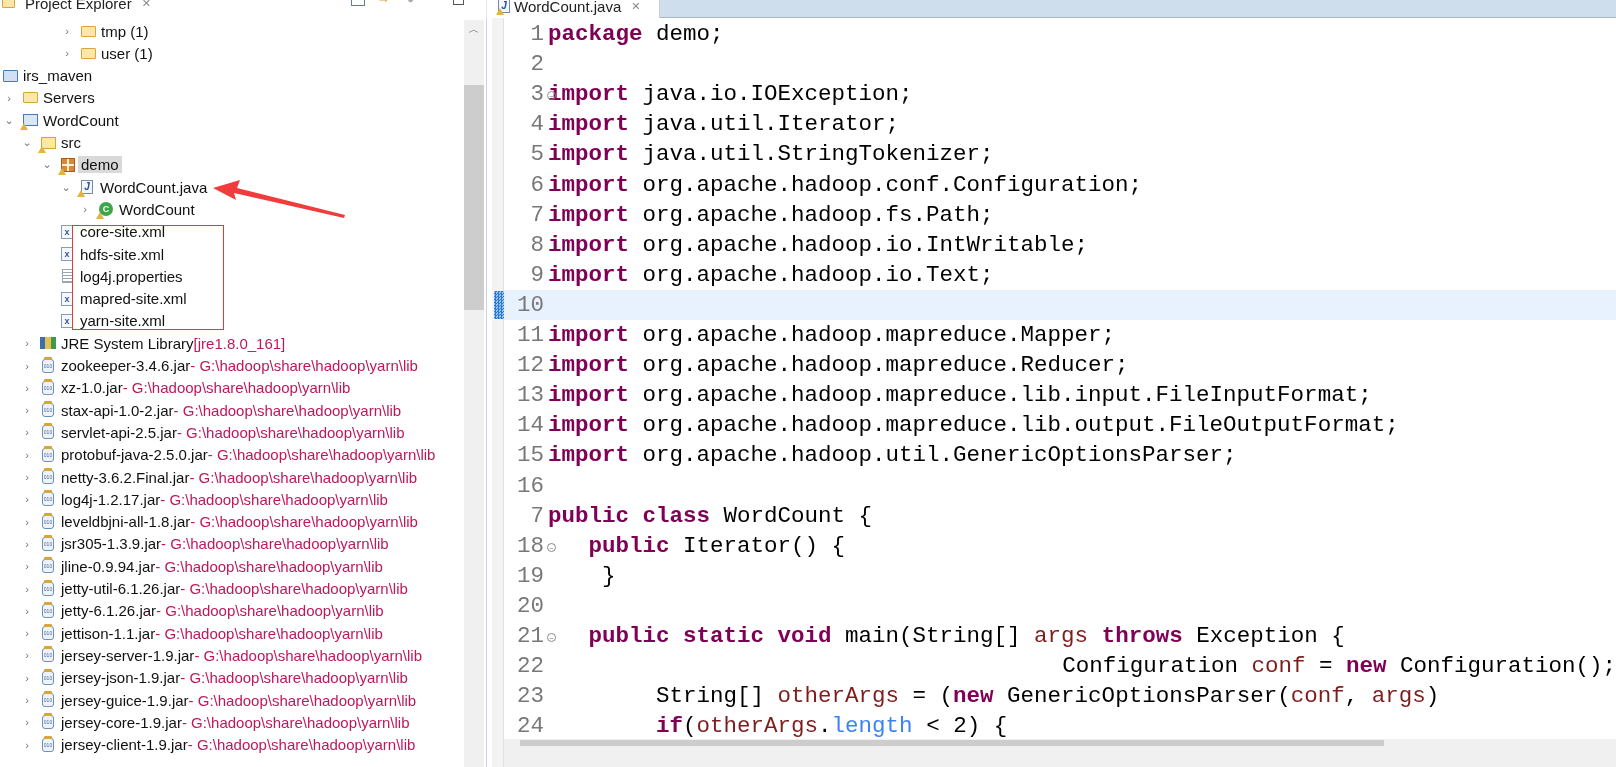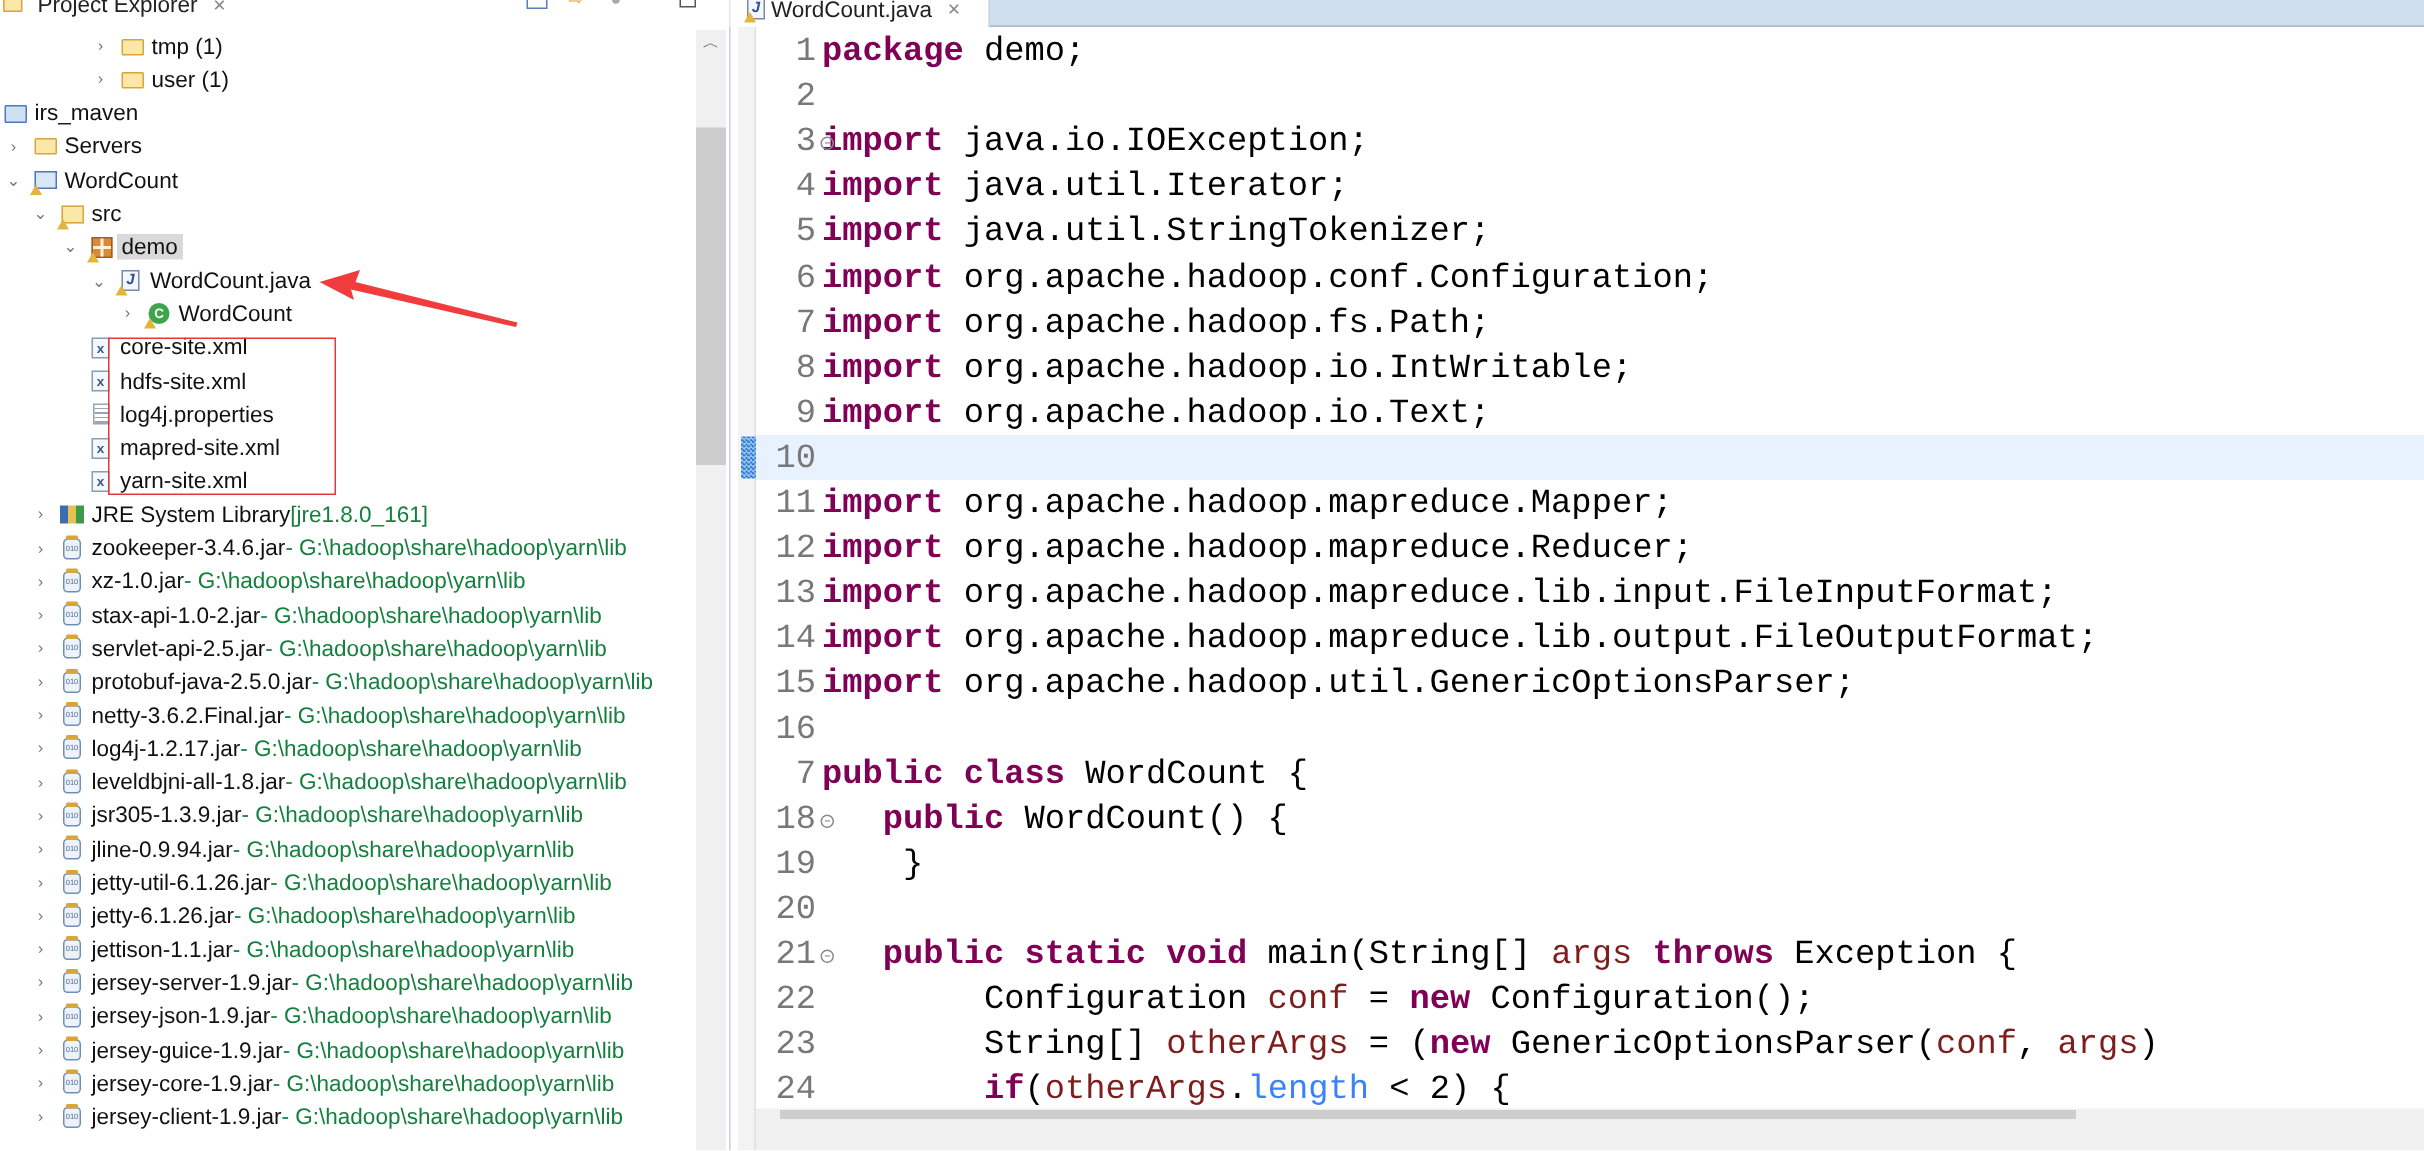--- a/index.html
+++ b/index.html
@@ -10,21 +10,21 @@
   #explorer { position: absolute; left: 0; top: 0; width: 486px; height: 767px; background: #fff; }
   #explorer-header { position: absolute; left: 0; top: -8px; width: 478px; height: 22px; display: flex; align-items: center; }
   .view-title { font-size: 15px; color: #222; display: flex; align-items: center; gap: 4px; }
   .view-close { font-size: 11px; color: #888; margin-left: 6px; }
   .view-tools { position: absolute; right: 14px; top: 2px; display: flex; gap: 14px; align-items: center; }
   .tool-ico { width: 14px; height: 12px; display: inline-block; }
   #tree { position: absolute; left: 0; top: 20px; width: 466px; height: 747px; overflow: hidden; }
   .row { position: absolute; height: 22px; display: flex; align-items: center; white-space: nowrap; font-size: 15px; color: #111; }
   .twisty { width: 14px; font-size: 11px; color: #777; text-align: center; margin-right: 6px; }
   .ico { width: 16px; height: 16px; margin-right: 5px; display: inline-flex; align-items: center; justify-content: center; flex: none; position: relative; }
-  .deco { color: #15803d; }
+  .deco { color: #be185d; }
   .row.selected .label { background: #d9d9d9; padding: 0 3px; margin-left: -3px; }
 
   
   .folder { width: 15px; height: 11px; border: 1.5px solid #d9a43a; border-radius: 1px; background: #fbe7a8; }
   .proj-folder { width: 15px; height: 12px; border: 1.5px solid #4a78b8; background: #cfe0f5; border-radius: 1px; }
   .jar { width: 12px; height: 14px; border: 1.3px solid #6d8fb8; border-radius: 3px; background: #eef3f9; position: relative; }
   .jar::before { content: ""; position: absolute; left: 1px; right: 1px; top: -3px; height: 3px; background: #d9a43a; border-radius: 1px; }
   .jar::after { content: "010"; position: absolute; left: 0; right: 0; top: 3px; font-size: 5px; line-height: 6px; color: #4a6a9a; text-align: center; }
   .xml { width: 12px; height: 14px; border: 1px solid #8a9bb5; background: #f4f7fb; font-size: 9px; color: #3a5a8a; text-align: center; line-height: 12px; font-weight: bold; }
   .props { width: 11px; height: 14px; border: 1px solid #9aa6b5; background: #fff; background-image: repeating-linear-gradient(#fff 0 2px, #9aa6b5 2px 3px); }
@@ -386,24 +386,24 @@
       <div class="line" style="top: 210.7px;"><span class="lno">8</span><span class="src"><span class="kw">import </span><span>org.apache.hadoop.io.IntWritable;</span></span></div>
       <div class="line" style="top: 240.8px;"><span class="lno">9</span><span class="src"><span class="kw">import </span><span>org.apache.hadoop.io.Text;</span></span></div>
       <div class="line current" style="top: 270.9px;"><span class="lno">10</span></div>
       <div class="line" style="top: 301px;"><span class="lno">11</span><span class="src"><span class="kw">import </span><span>org.apache.hadoop.mapreduce.Mapper;</span></span></div>
       <div class="line" style="top: 331.1px;"><span class="lno">12</span><span class="src"><span class="kw">import </span><span>org.apache.hadoop.mapreduce.Reducer;</span></span></div>
       <div class="line" style="top: 361.2px; font-family: Liberation Mono, monospace;"><span class="lno">13</span><span class="src"><span class="kw">import </span><span>org.apache.hadoop.mapreduce.lib.input.FileInputFormat;</span></span></div>
       <div class="line" style="top: 391.3px;"><span class="lno">14</span><span class="src"><span class="kw">import </span><span>org.apache.hadoop.mapreduce.lib.output.FileOutputFormat;</span></span></div>
       <div class="line" style="top: 421.4px;"><span class="lno">15</span><span class="src"><span class="kw">import </span><span>org.apache.hadoop.util.GenericOptionsParser;</span></span></div>
       <div class="line" style="top: 451.5px;"><span class="lno">16</span><span class="src"></span></div>
       <div class="line" style="top: 481.6px;"><span class="lno">7</span><span class="src"><span class="kw">public </span><span class="kw">class </span><span>WordCount {</span></span></div>
-      <div class="line" style="top: 511.7px;"><span class="lno">18<span class="fold">–</span></span><span class="src"><span>   </span><span class="kw">public </span><span>WordCount() {</span></span></div>
+      <div class="line" style="top: 511.7px;"><span class="lno">18<span class="fold">–</span></span><span class="src"><span>   </span><span class="kw">public </span><span>Iterator() {</span></span></div>
       <div class="line" style="top: 541.8px;"><span class="lno">19</span><span class="src"><span>    }</span></span></div>
       <div class="line" style="top: 571.9px;"><span class="lno">20</span><span class="src"></span></div>
       <div class="line" style="top: 602px;"><span class="lno">21<span class="fold">–</span></span><span class="src"><span>   </span><span class="kw">public </span><span class="kw">static </span><span class="kw">void </span><span>main(String[] </span><span class="var">args</span><span> </span><span class="kw">throws </span><span>Exception {</span></span></div>
-      <div class="line" style="top: 632.1px;"><span class="lno">22</span><span class="src"><span>        Configuration </span><span class="var">conf</span><span> = </span><span class="kw">new </span><span>Configuration();</span></span></div>
+      <div class="line" style="top: 632.1px; justify-content: space-between;"><span class="lno">22</span><span class="src"><span>        Configuration </span><span class="var">conf</span><span> = </span><span class="kw">new </span><span>Configuration();</span></span></div>
       <div class="line" style="top: 662.2px;"><span class="lno">23</span><span class="src"><span>        String[] </span><span class="var">otherArgs</span><span> = (</span><span class="kw">new </span><span>GenericOptionsParser(</span><span class="var">conf</span><span>, </span><span class="var">args</span><span>)</span></span></div>
       <div class="line" style="top: 692.3px;"><span class="lno">24</span><span class="src"><span>        </span><span class="kw">if</span><span>(</span><span class="var">otherArgs</span><span>.</span><span class="fld">length</span><span> &lt; 2) {</span></span></div>
     </div>
   <div id="hscroll">
     <div class="thumb"></div>
   </div>
 </div>
 
 </body></html>

